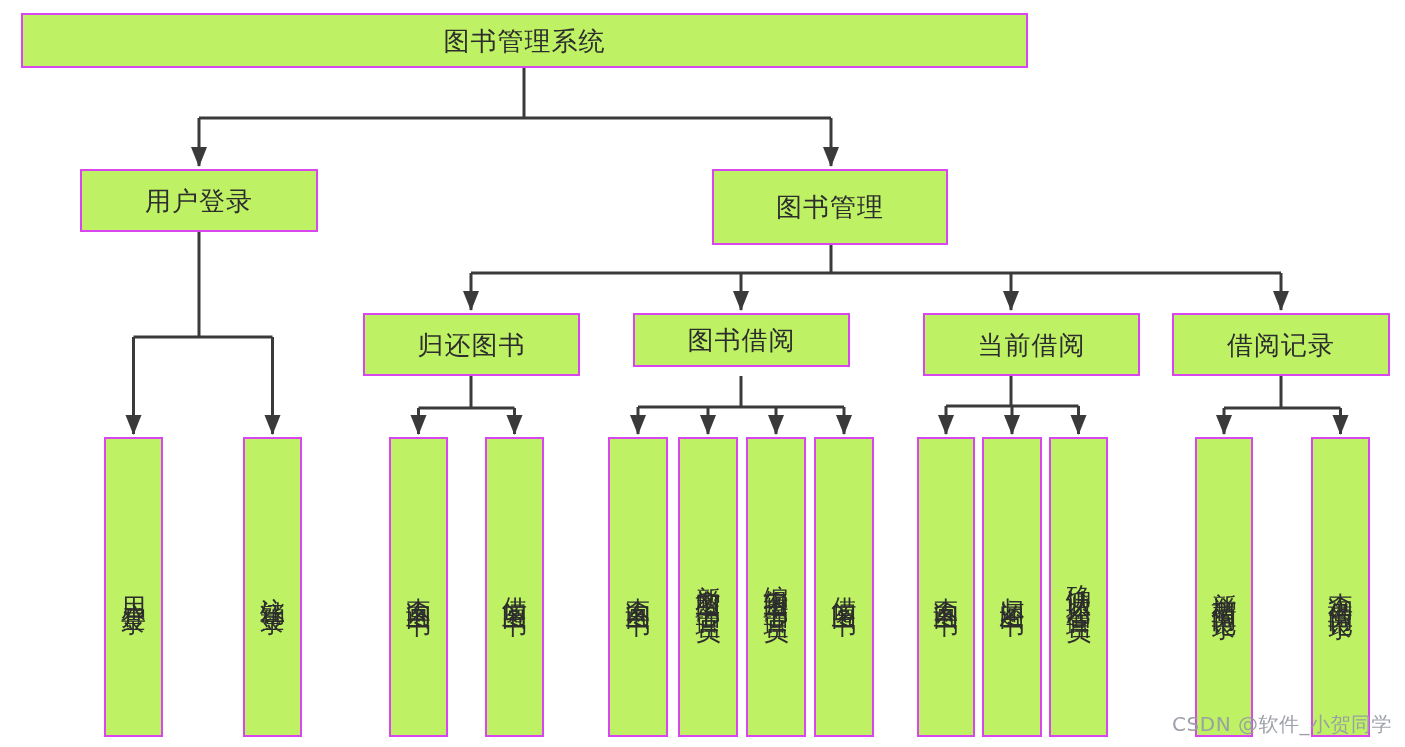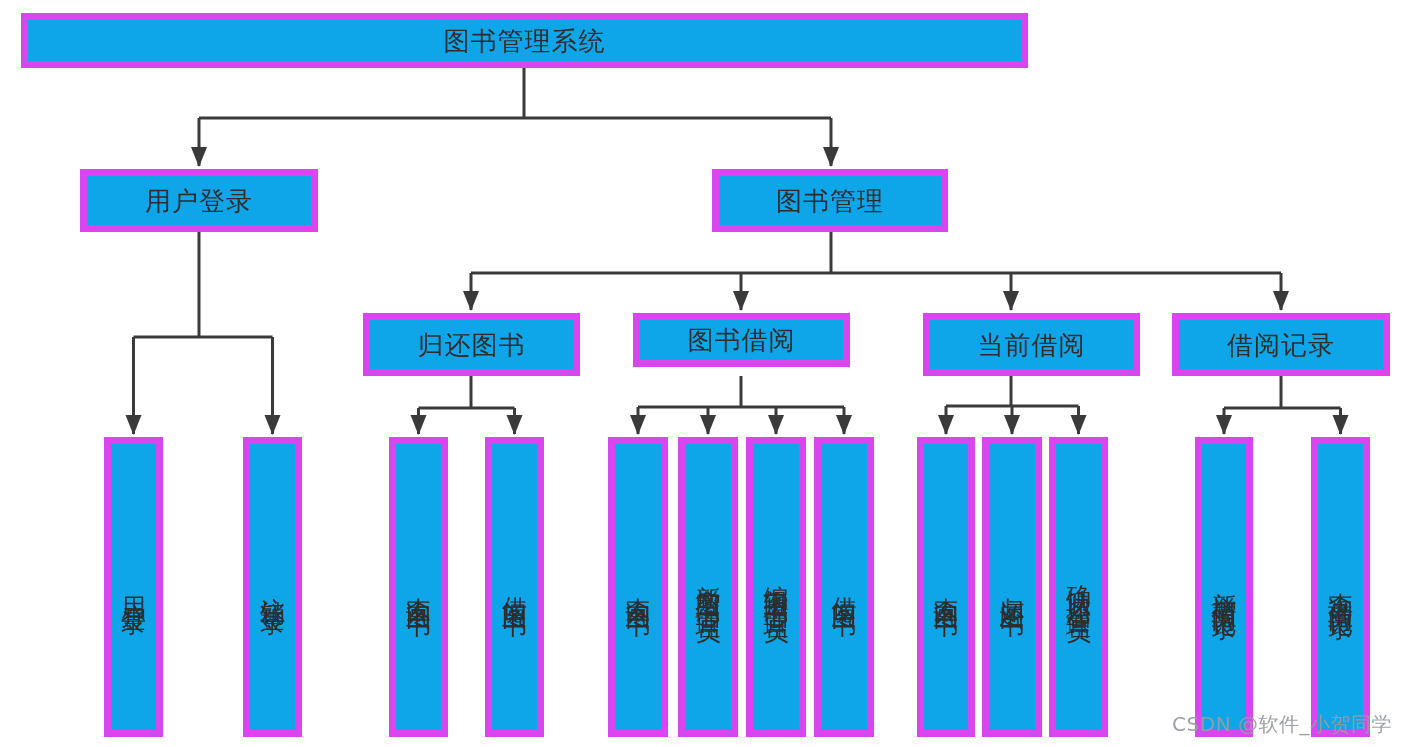--- a/index.html
+++ b/index.html
@@ -7,22 +7,22 @@
     position:relative;
     width:1405px; height:747px;
     background:#ffffff;
     font-family:"DejaVu Sans", sans-serif;
     overflow:hidden;
   }
   .connectors { position:absolute; left:0; top:0; width:1405px; height:747px; }
   .node {
     position:absolute;
     box-sizing:border-box;
-    background:#0ea5e9;
-    border:7px solid #d946ef;
+    background:#bef264;
+    border:2px solid #d946ef;
     display:flex;
     align-items:center;
     justify-content:center;
     color:#2d2d2d;
     z-index:2;
   }
   .node.h span {
     font-size:26px;
     letter-spacing:1px;
     white-space:nowrap;
@@ -32,21 +32,21 @@
     writing-mode:vertical-rl;
     text-orientation:mixed;
     font-size:25px;
     letter-spacing:5px;
     line-height:1;
     white-space:nowrap;
   }
   
   .n-root   { left:21px;  top:13px;  width:1007px; height:55px; }
   .n-l2a    { left:80px;  top:169px; width:238px;  height:63px; }
-  .n-l2b    { left:712px; top:169px; width:236px;  height:63px; }
+  .n-l2b    { left:712px; top:169px; width:236px;  height:76px; }
   .n-l3a    { left:363px; top:313px; width:217px;  height:63px; }
   .n-l3b    { left:633px; top:313px; width:217px;  height:54px; }
   .n-l3c    { left:923px; top:313px; width:217px;  height:63px; }
   .n-l3d    { left:1172px;top:313px; width:218px;  height:63px; }
   .leaf     { top:437px;  height:300px; }
   .n-g1a { left:104px;  width:59px; }
   .n-g1b { left:243px;  width:59px; }
   .n-g2a { left:389px;  width:59px; }
   .n-g2b { left:485px;  width:59px; }
   .n-g3a { left:608px;  width:60px; }

